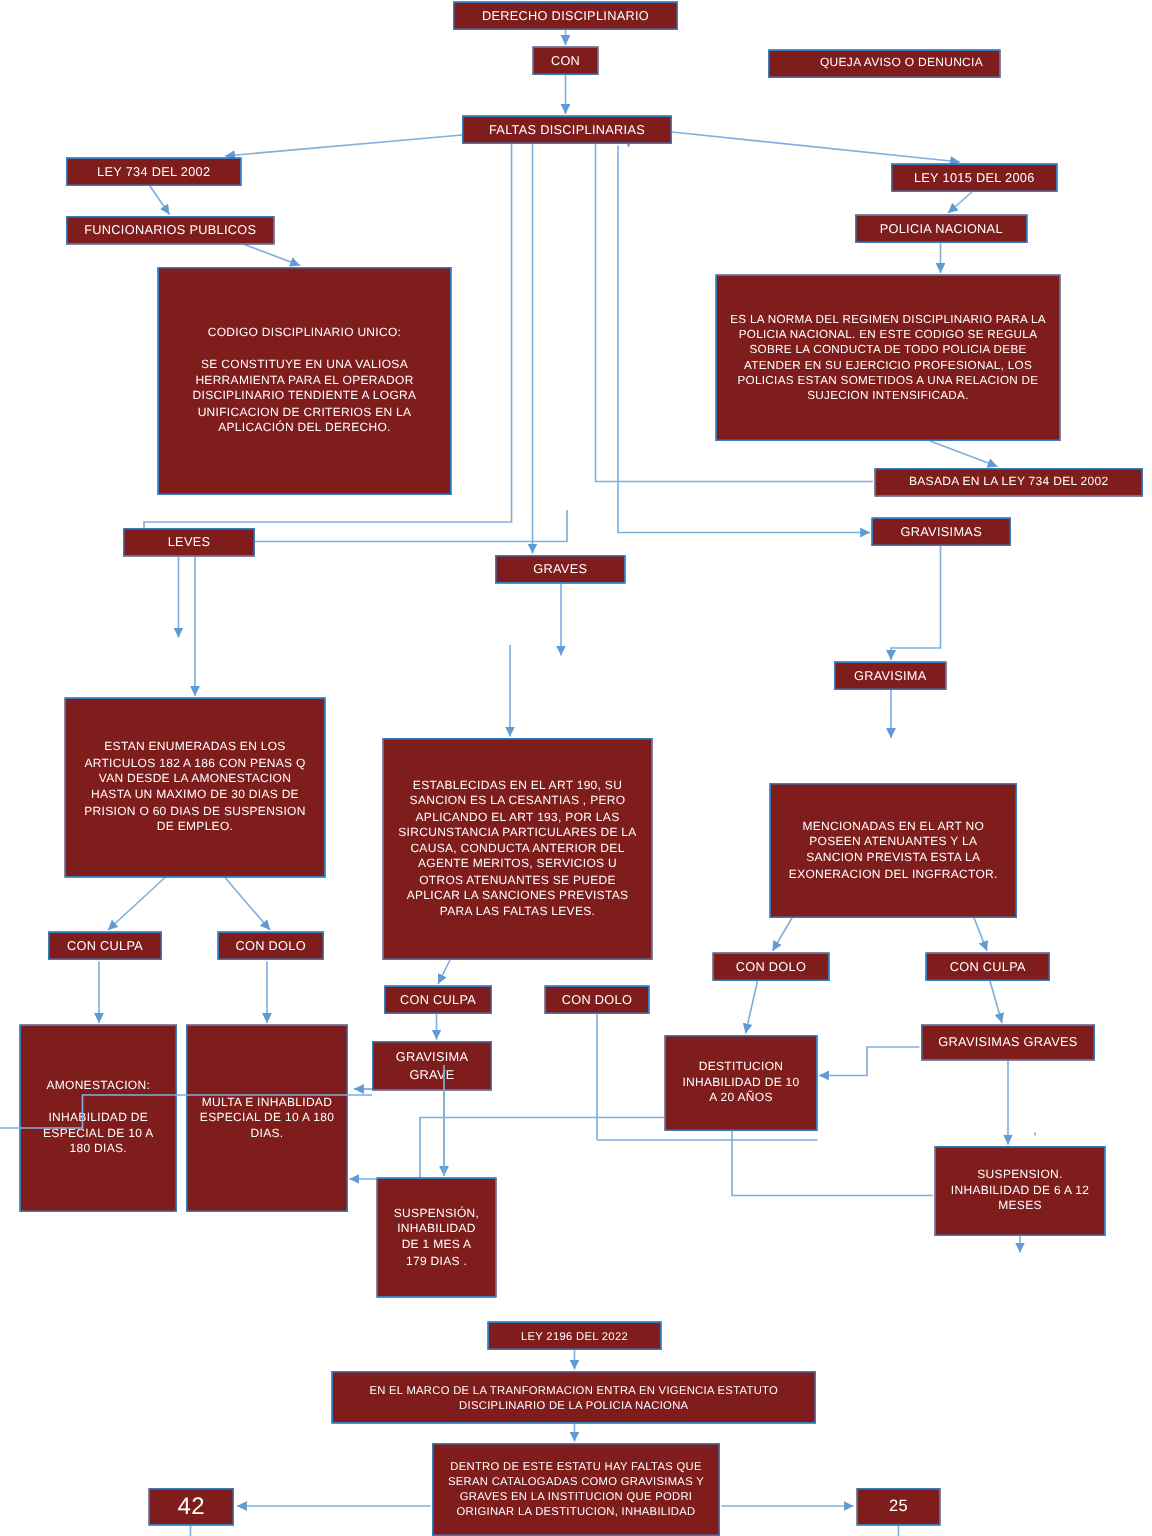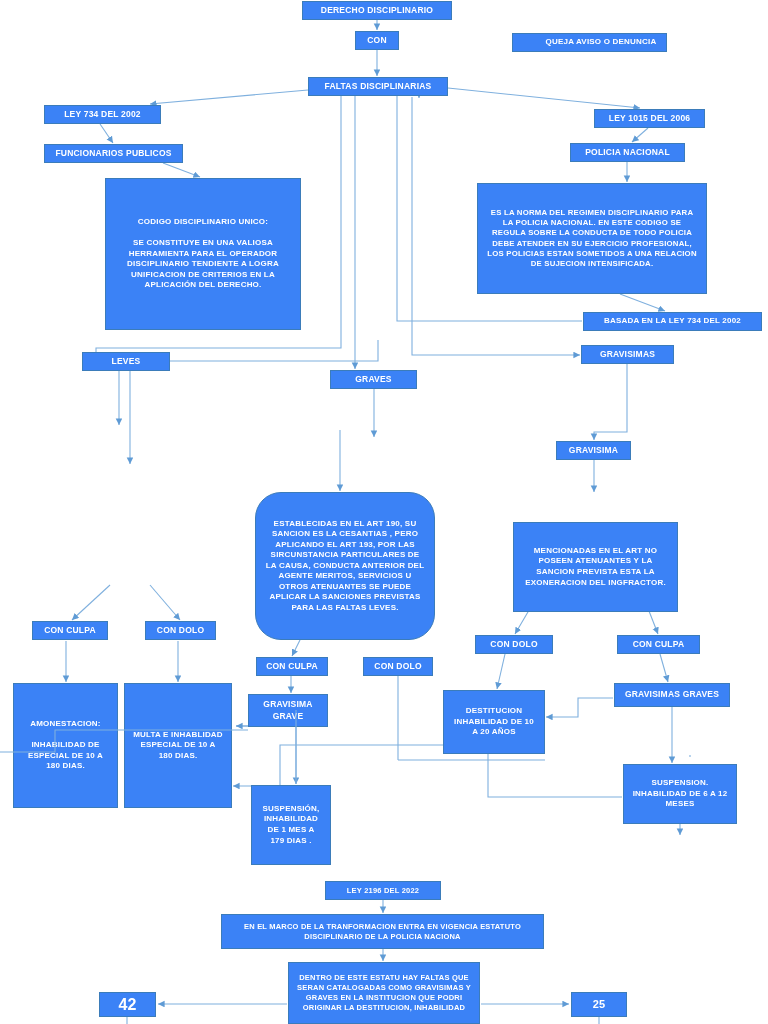--- a/index.html
+++ b/index.html
@@ -12,33 +12,32 @@
   #canvas {
     position: relative;
     width: 768px;
     height: 1024px;
     background: #ffffff;
     overflow: hidden;
   }
   .node {
     position: absolute;
     box-sizing: border-box;
-    background: #3b82f6;
+    background: #7f1d1d;
     border: 1px solid #3b7cba;
     color: #ffffff;
     display: flex;
     align-items: center;
     justify-content: center;
     text-align: center;
     line-height: 1.32;
     padding: 3px 4px;
     letter-spacing: 0.2px;
     z-index: 3;
     white-space: pre-line;
-    font-weight: bold;
   }
   .node.big {
     padding: 10px 8px;
   }
   svg.links {
     position: absolute;
     left: 0; top: 0;
     width: 768px; height: 1024px;
     z-index: 1;
     pointer-events: none;
@@ -161,21 +160,22 @@
   <div class="node" style="left:570px;top:143px;width:115px;height:19px;font-size:8.5px;">POLICIA NACIONAL</div>
   <div class="node big" style="left:477px;top:183px;width:230px;height:111px;font-size:7.8px;">ES LA NORMA DEL REGIMEN DISCIPLINARIO PARA LA POLICIA NACIONAL. EN ESTE CODIGO SE REGULA SOBRE LA CONDUCTA  DE  TODO POLICIA DEBE ATENDER EN SU EJERCICIO PROFESIONAL, LOS POLICIAS ESTAN SOMETIDOS A UNA RELACION DE SUJECION INTENSIFICADA.</div>
   <div class="node big" style="left:105px;top:178px;width:196px;height:152px;font-size:8px;">CODIGO DISCIPLINARIO UNICO:
 
 SE CONSTITUYE EN UNA VALIOSA HERRAMIENTA PARA EL OPERADOR DISCIPLINARIO TENDIENTE A LOGRA UNIFICACION DE CRITERIOS EN LA APLICACIÓN DEL DERECHO.</div>
   <div class="node" style="left:583px;top:312px;width:179px;height:19px;font-size:8px;">BASADA EN LA LEY 734 DEL 2002</div>
   <div class="node" style="left:82px;top:352px;width:88px;height:19px;font-size:8.5px;">LEVES</div>
   <div class="node" style="left:581px;top:345px;width:93px;height:19px;font-size:8.5px;">GRAVISIMAS</div>
   <div class="node" style="left:330px;top:370px;width:87px;height:19px;font-size:8.5px;">GRAVES</div>
   <div class="node" style="left:556px;top:441px;width:75px;height:19px;font-size:8.5px;">GRAVISIMA</div>
-  <div class="node big" style="left:255px;top:492px;width:180px;height:148px;font-size:8px;border-radius:26px;">ESTABLECIDAS EN EL ART 190, SU SANCION ES LA CESANTIAS , PERO APLICANDO EL ART 193, POR LAS SIRCUNSTANCIA PARTICULARES DE LA CAUSA, CONDUCTA ANTERIOR DEL AGENTE MERITOS, SERVICIOS U OTROS ATENUANTES SE PUEDE APLICAR LA SANCIONES PREVISTAS PARA LAS FALTAS LEVES.</div>
+  <div class="node big" style="left:43px;top:465px;width:174px;height:120px;font-size:8px;">ESTAN ENUMERADAS EN LOS ARTICULOS 182 A 186 CON PENAS Q VAN DESDE LA AMONESTACION HASTA UN MAXIMO DE 30 DIAS DE PRISION O 60 DIAS DE SUSPENSION DE EMPLEO.</div>
+  <div class="node big" style="left:255px;top:492px;width:180px;height:148px;font-size:8px;">ESTABLECIDAS EN EL ART 190, SU SANCION ES LA CESANTIAS , PERO APLICANDO EL ART 193, POR LAS SIRCUNSTANCIA PARTICULARES DE LA CAUSA, CONDUCTA ANTERIOR DEL AGENTE MERITOS, SERVICIOS U OTROS ATENUANTES SE PUEDE APLICAR LA SANCIONES PREVISTAS PARA LAS FALTAS LEVES.</div>
   <div class="node big" style="left:513px;top:522px;width:165px;height:90px;font-size:8px;">MENCIONADAS EN EL ART NO POSEEN ATENUANTES Y LA SANCION  PREVISTA ESTA LA EXONERACION  DEL INGFRACTOR.</div>
   <div class="node" style="left:32px;top:621px;width:76px;height:19px;font-size:8.5px;">CON CULPA</div>
   <div class="node" style="left:145px;top:621px;width:71px;height:19px;font-size:8.5px;">CON DOLO</div>
   <div class="node" style="left:256px;top:657px;width:72px;height:19px;font-size:8.5px;">CON CULPA</div>
   <div class="node" style="left:363px;top:657px;width:70px;height:19px;font-size:8.5px;">CON DOLO</div>
   <div class="node" style="left:475px;top:635px;width:78px;height:19px;font-size:8.5px;">CON DOLO</div>
   <div class="node" style="left:617px;top:635px;width:83px;height:19px;font-size:8.5px;">CON CULPA</div>
   <div class="node big" style="left:13px;top:683px;width:105px;height:125px;font-size:8px;">AMONESTACION:
 
 INHABILIDAD DE ESPECIAL DE 10 A 180 DIAS.</div>

